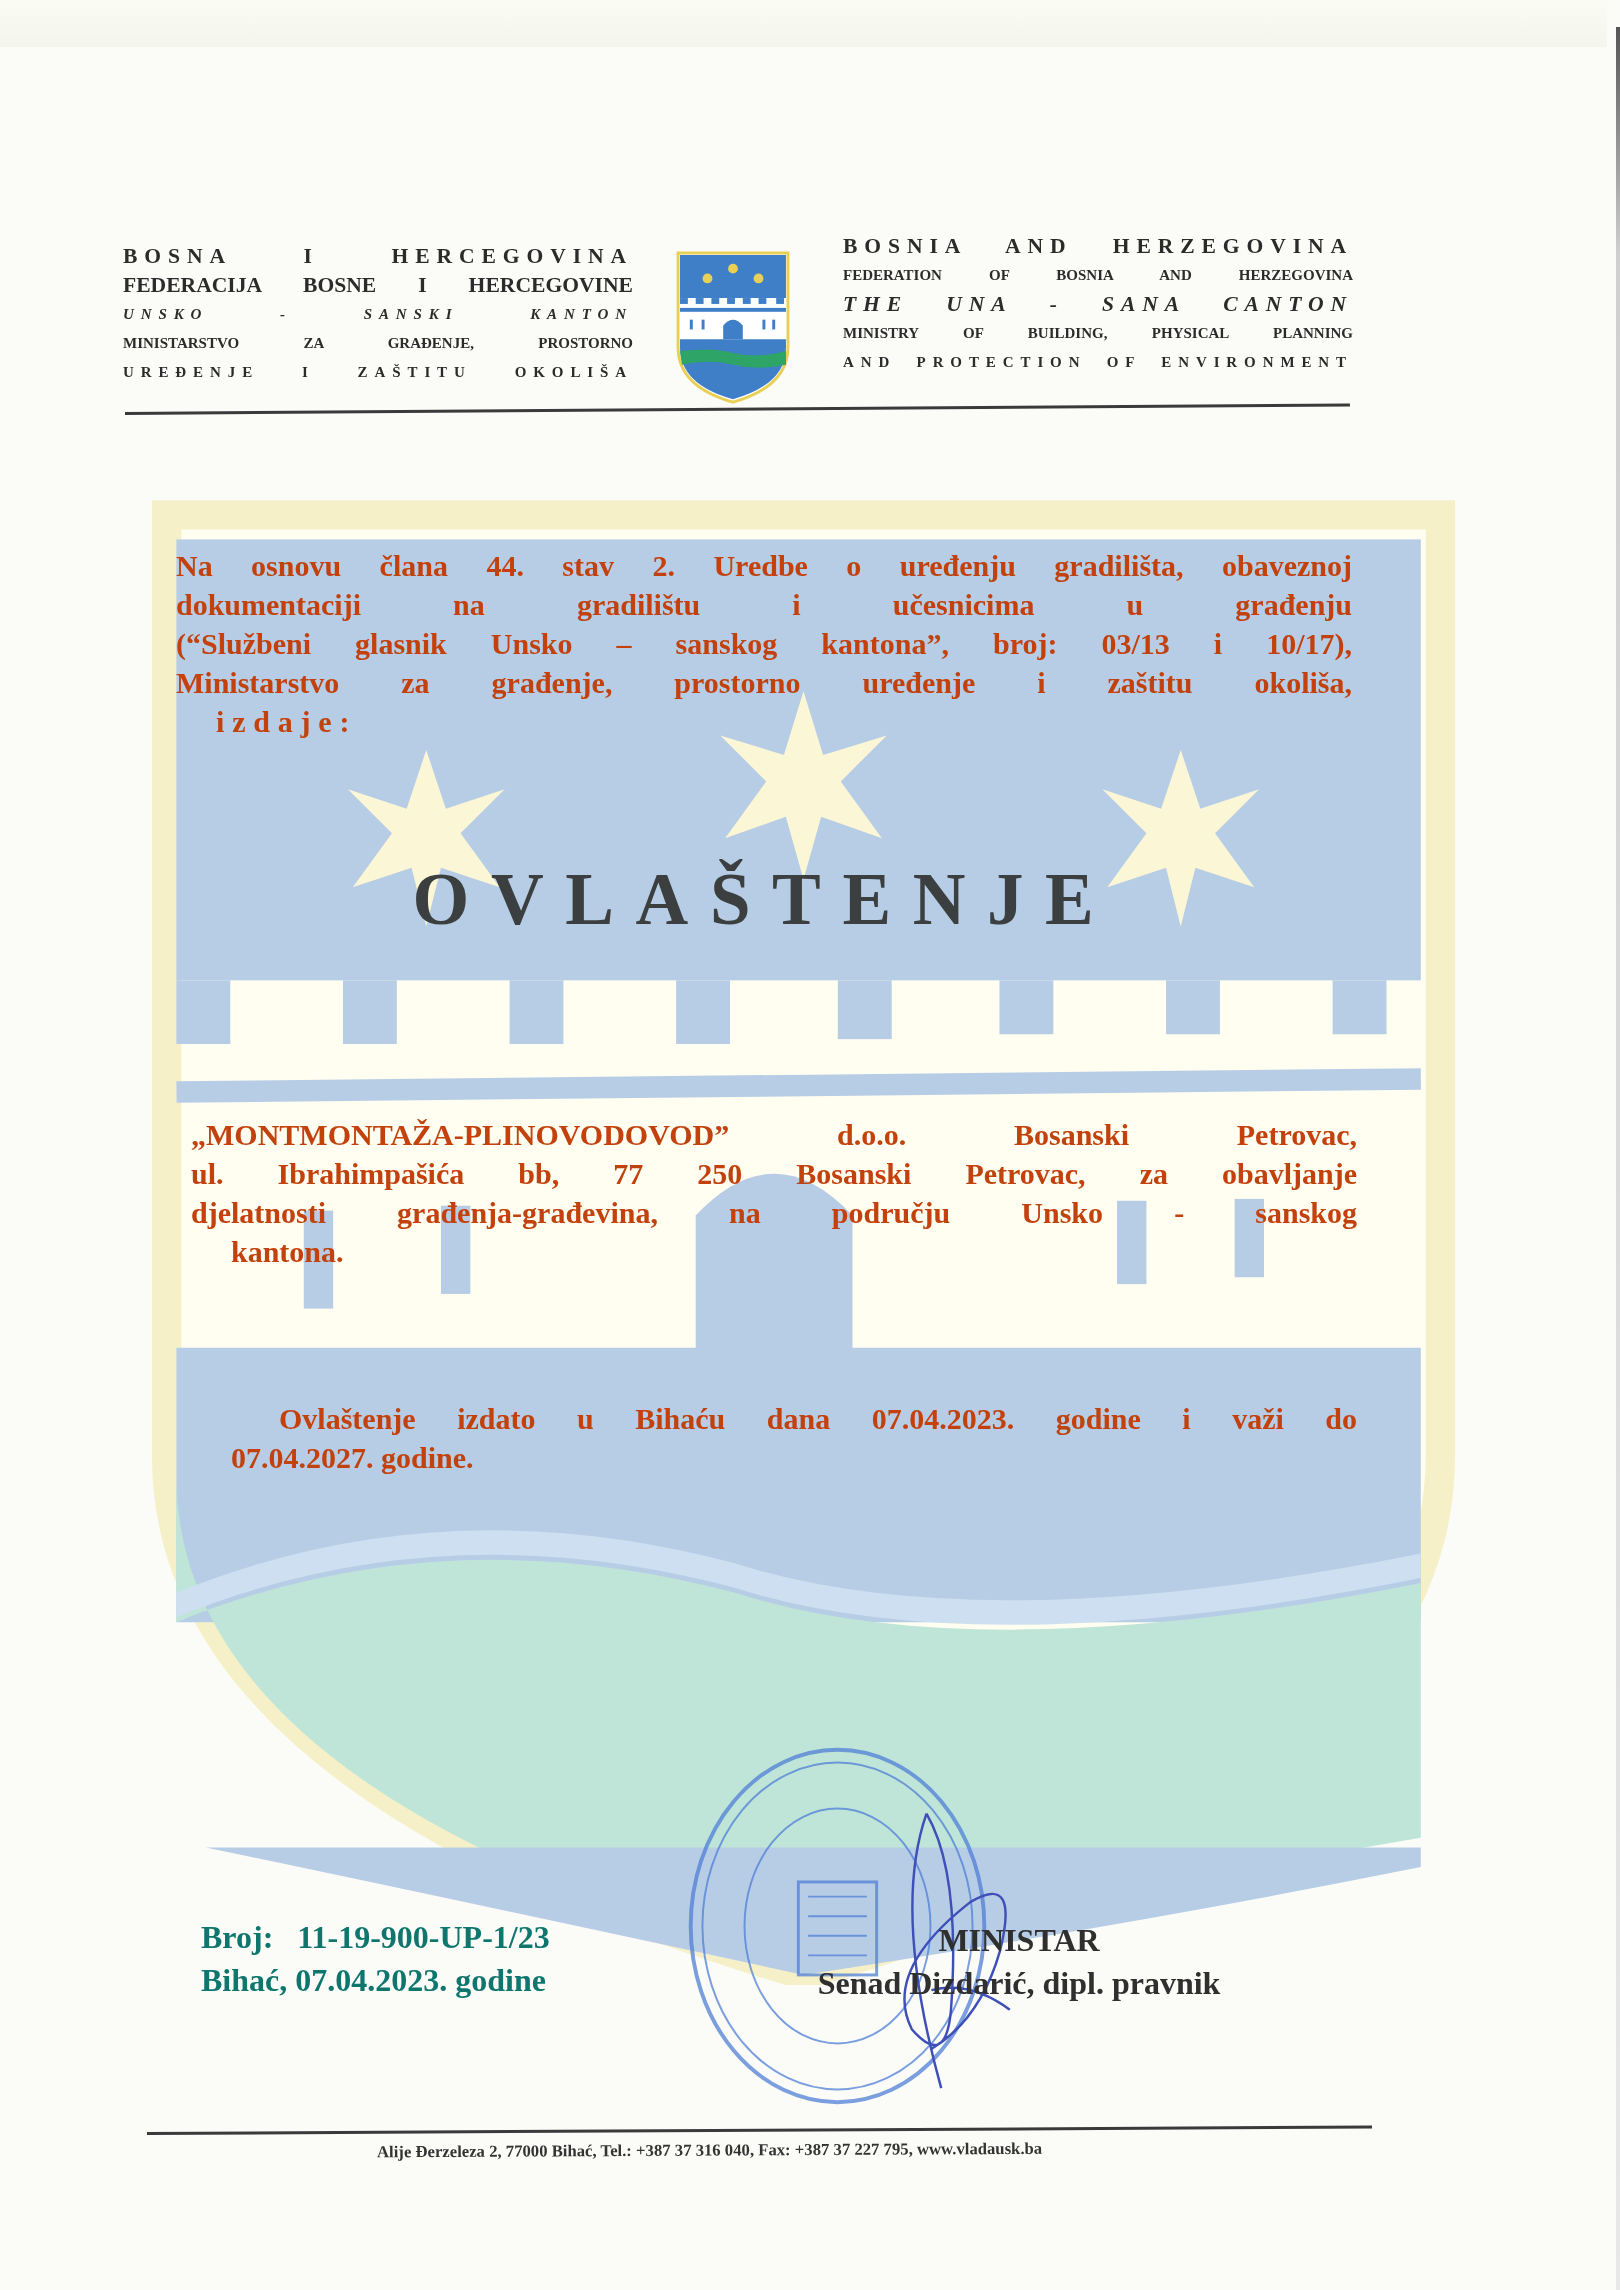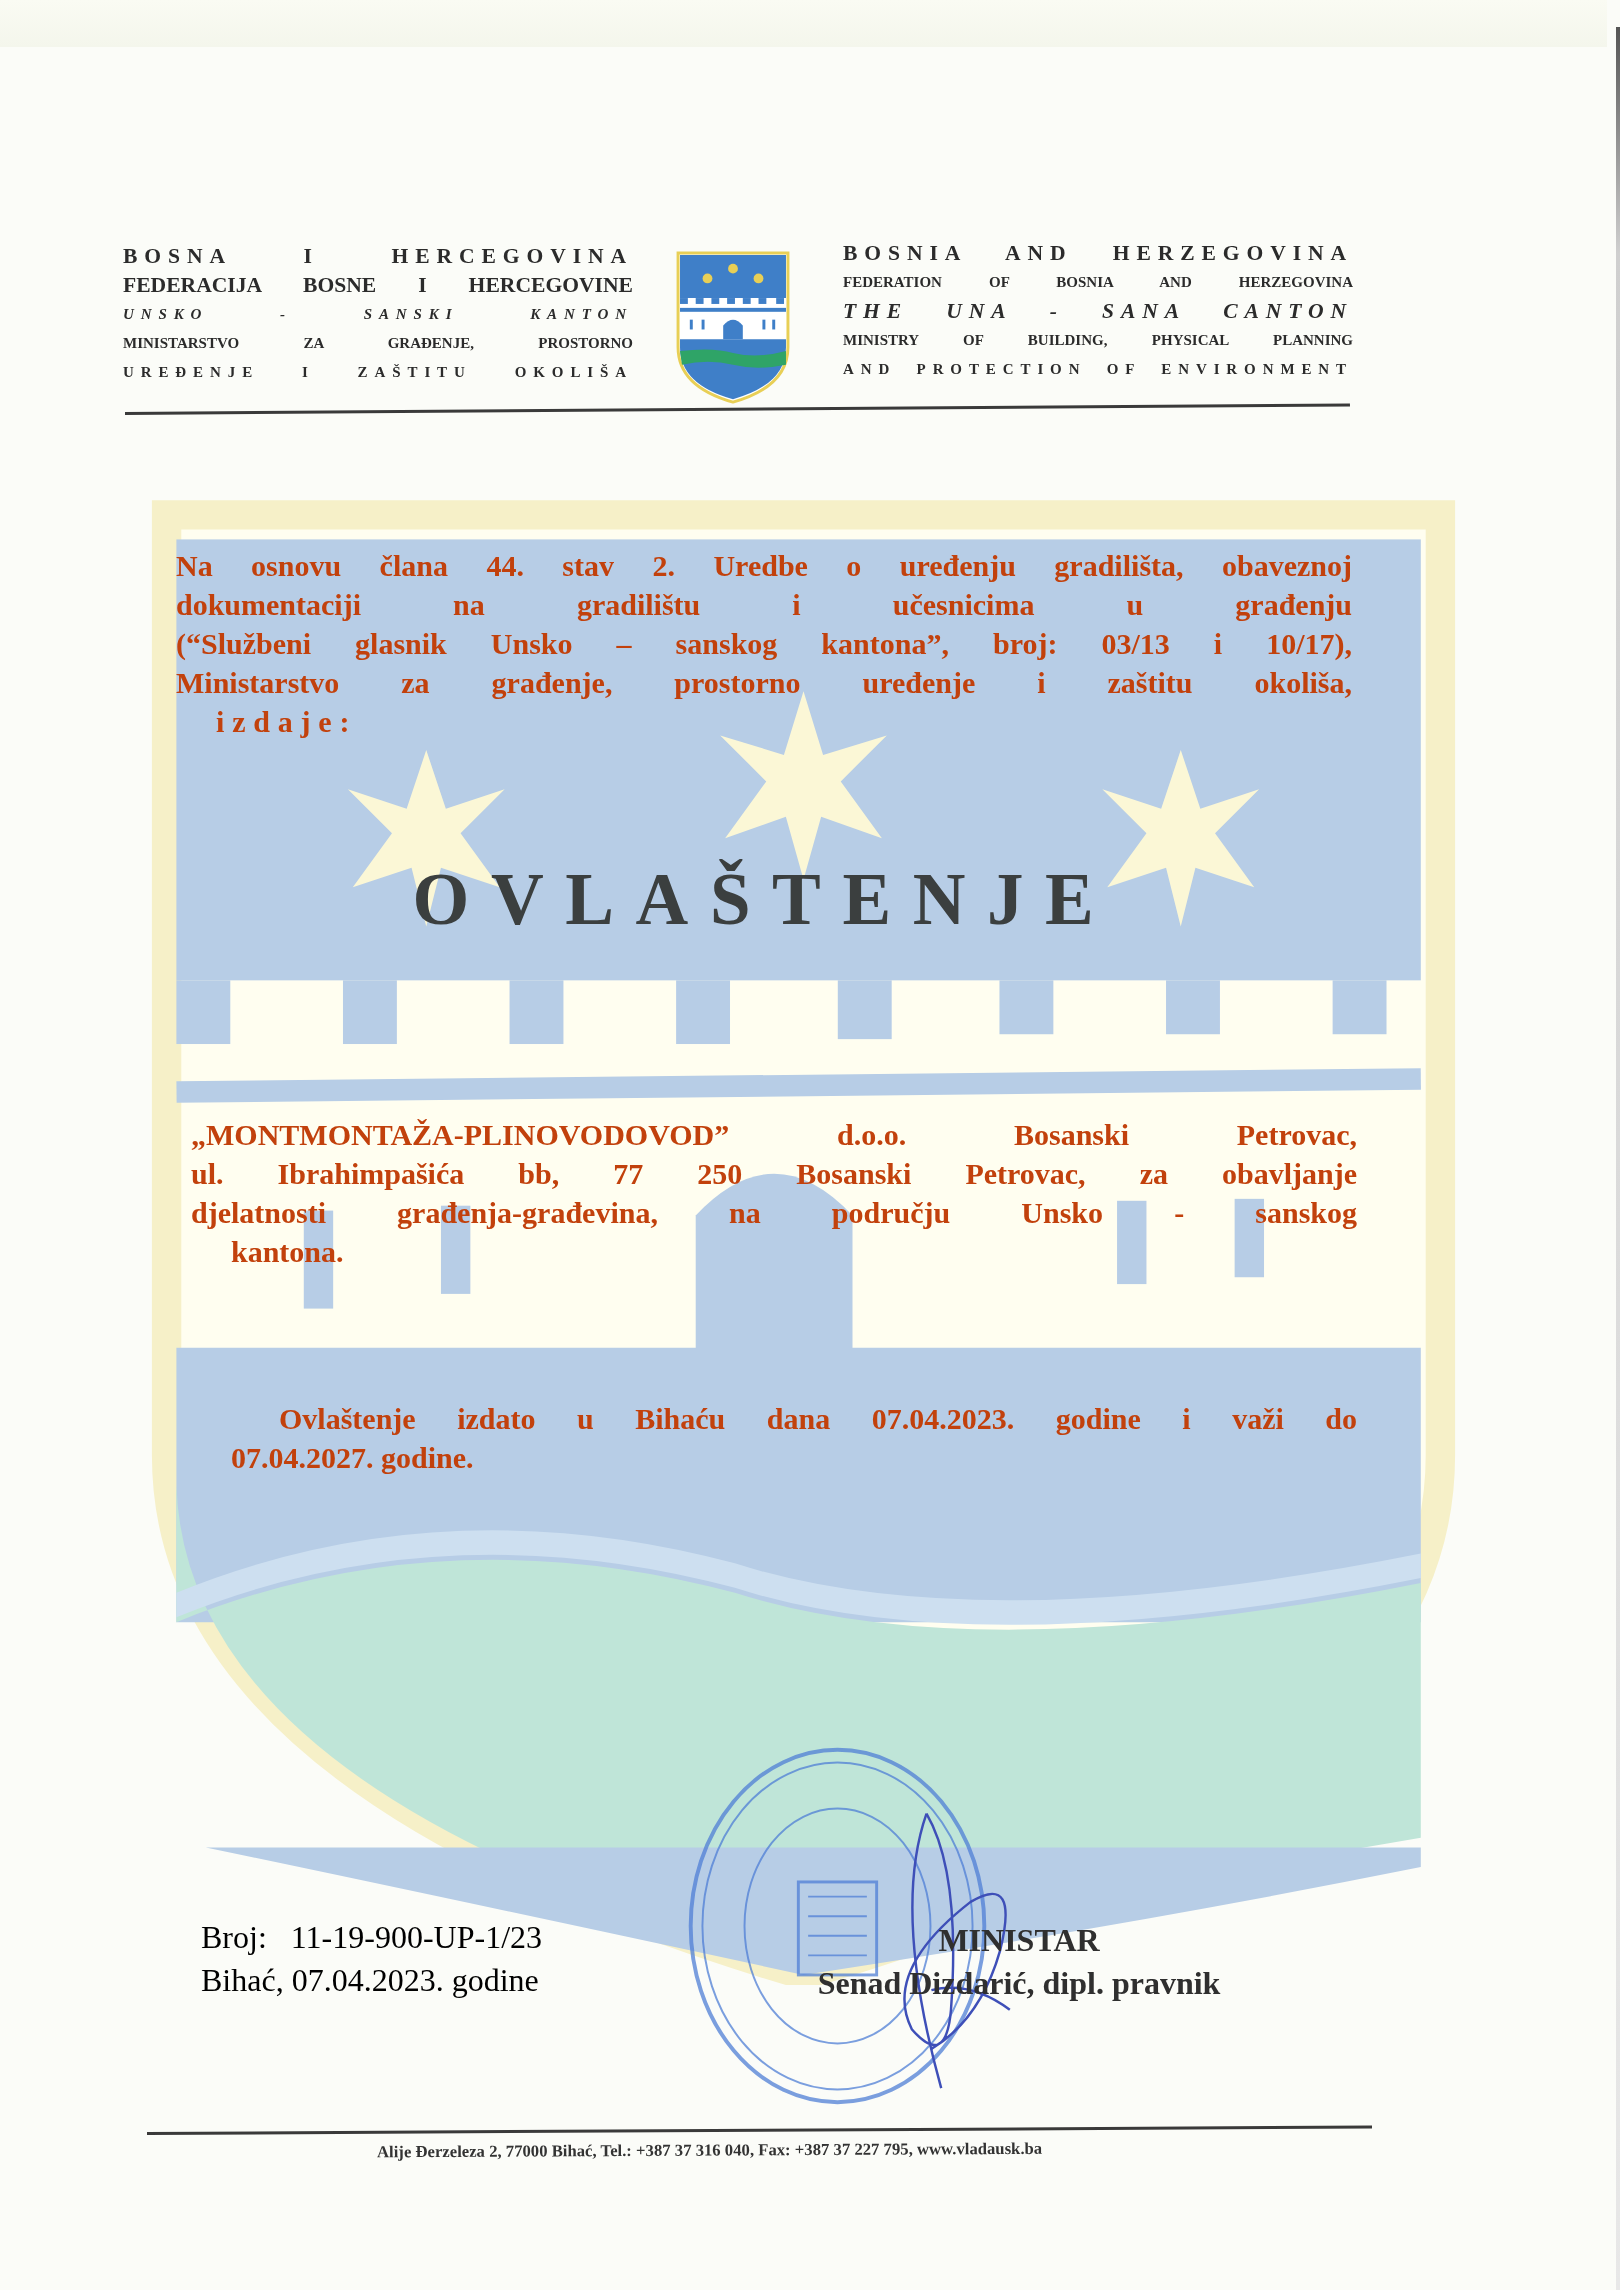--- a/index.html
+++ b/index.html
@@ -16,21 +16,21 @@
   .scan-frame {
     position: absolute; left: 0; top: 0; width: 1607px; height: 47px;
     background: linear-gradient(#fafbf3, #f4f6ec);
   }
   
   .hdr-left {
     position: absolute; left: 123px; top: 242px; width: 510px;
     font-weight: bold; color: #2b2b2b; font-size: 21.6px; line-height: 29px;
   }
   .hdr-right {
-    position: absolute; left: 843px; top: 239px; width: 510px;
+    position: absolute; left: 843px; top: 232px; width: 510px;
     font-weight: bold; color: #2b2b2b; font-size: 21.6px; line-height: 29px;
   }
   .hdr-line { white-space: nowrap; text-align: justify; text-align-last: justify; }
   .spaced { letter-spacing: 6.9px; }
   .italic { font-style: italic; }
   .sc-small { font-size: 15px; }
   .crest-small {
     position: absolute; left: 674px; top: 249px; width: 118px; height: 157px;
   }
   .hdr-rule {
@@ -52,22 +52,22 @@
   .izdaje { letter-spacing: 7.8px; }
   .title {
     position: absolute; left: 323px; top: 858px; width: 882px;
     text-align: center; font-weight: bold; font-size: 73px; letter-spacing: 21.6px;
     color: #3b3f3f;
   }
   .para2 { left: 191px; top: 1115px; width: 1166px; }
   .para3 { left: 191px; top: 1399px; width: 1166px; }
   .indent { text-indent: 88px; }
   .sig-left {
-    position: absolute; left: 201px; top: 1916px; font-weight: normal;
-    color: #000000; font-size: 32px; line-height: 43px;
+    position: absolute; left: 201px; top: 1916px; font-weight: bold;
+    color: #0f766e; font-size: 32px; line-height: 43px;
   }
   .sig-right {
     position: absolute; left: 774px; top: 1919px; width: 490px; text-align: center;
     font-weight: bold; color: #2f2f2f; font-size: 32px; line-height: 43px;
   }
   .stamp {
     position: absolute; left: 676px; top: 1735px; width: 323px; height: 382px;
   }
   .signature {
     position: absolute; left: 853px; top: 1794px; width: 196px; height: 304px;

